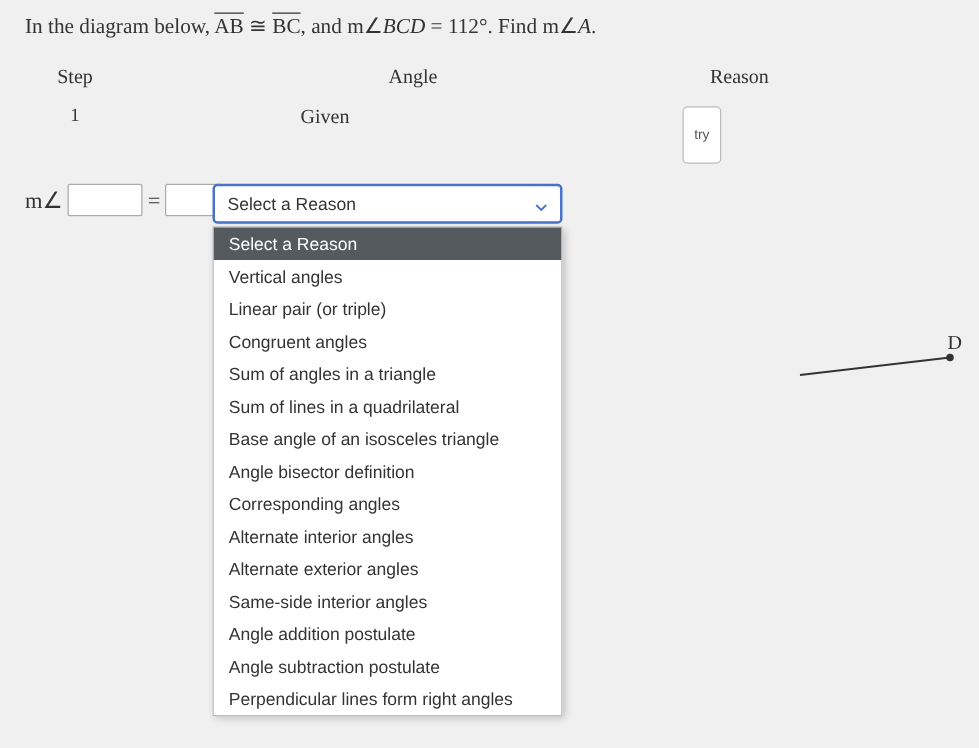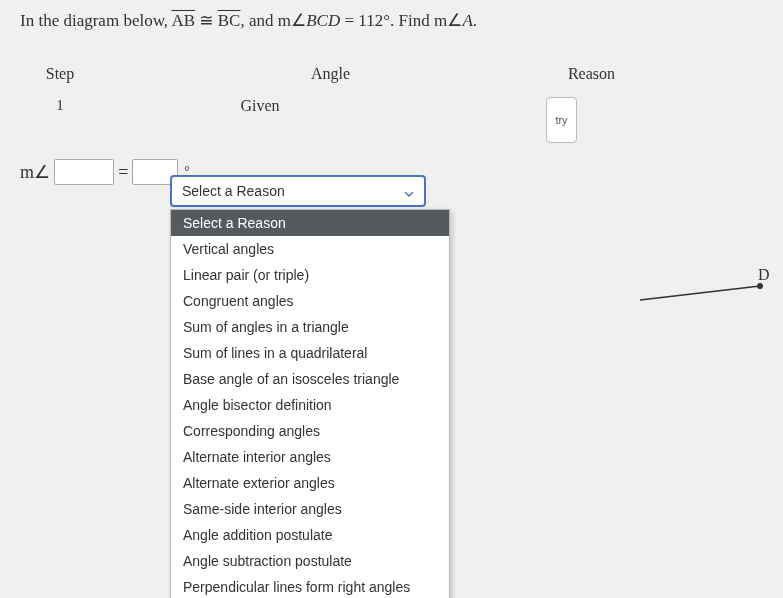--- a/index.html
+++ b/index.html
@@ -7,21 +7,21 @@
       font-family: Georgia, 'Times New Roman', serif;
       background: #f0f0f0;
       width: 783px;
       height: 598px;
       padding: 10px 20px;
       color: #333;
       overflow: hidden;
     }
     .problem-text {
       font-size: 17px;
-      margin-bottom: 28px;
+      margin-bottom: 16px;
     }
     .overline { text-decoration: overline; }
     .cong { font-family: 'Times New Roman', serif; }
     .table-area {
       display: grid;
       grid-template-columns: 80px 240px 1fr;
       column-gap: 10px;
     }
     .hdr { font-size: 16px; padding: 6px 0; }
     .hdr.step { text-align: center; }
@@ -52,23 +52,22 @@
       border: 1px solid #aaa;
       background: #fff;
       width: 60px;
       height: 26px;
       border-radius: 2px;
     }
     .blank-input.small { width: 46px; }
     .deg-symbol { font-size: 14px; vertical-align: super; margin-left:2px;}
     .reason-select-wrap {
       position: relative;
-      width: 256px;
+      width: 280px;
       margin-left: 60px;
-      margin-top: 16px;
     }
     .reason-select {
       border: 2px solid #4a72c7;
       border-radius: 4px;
       background: #fff;
       padding: 6px 28px 6px 10px;
       font-size: 14px;
       color: #333;
       position: relative;
       cursor: pointer;

